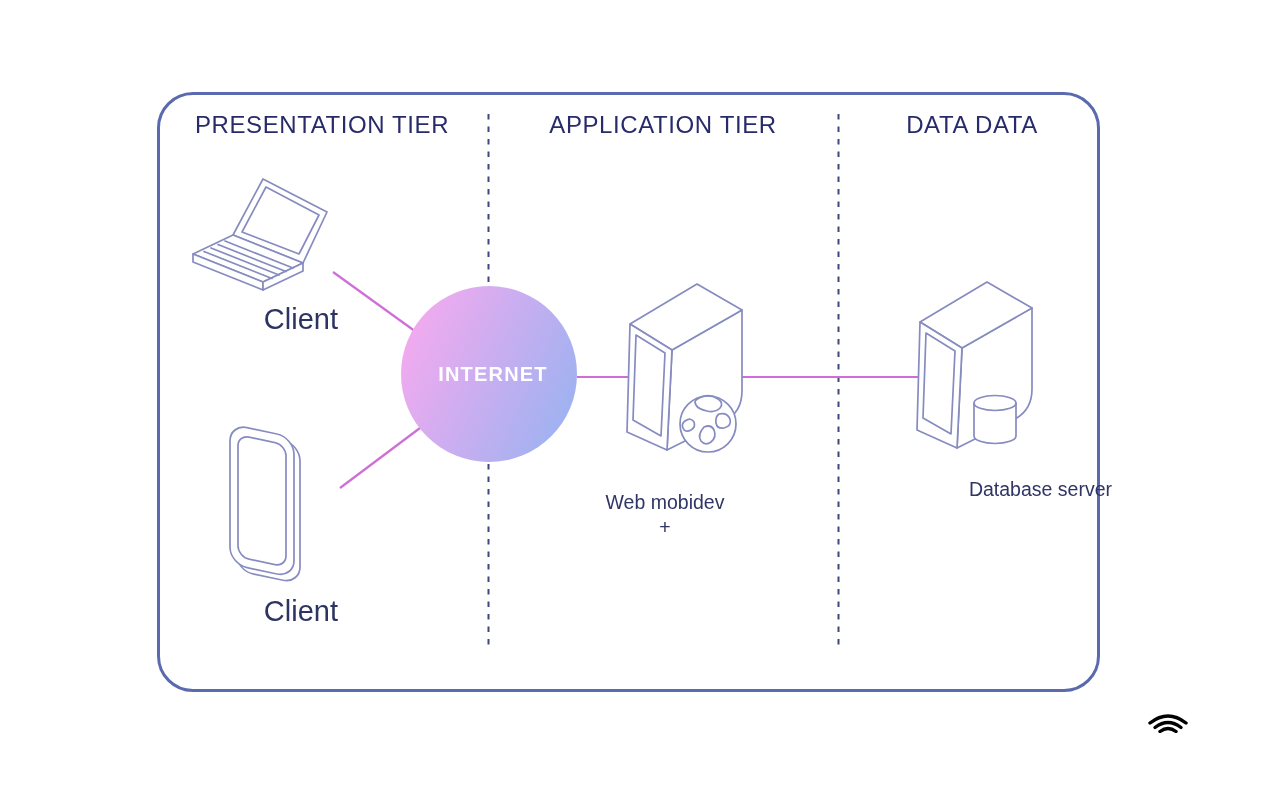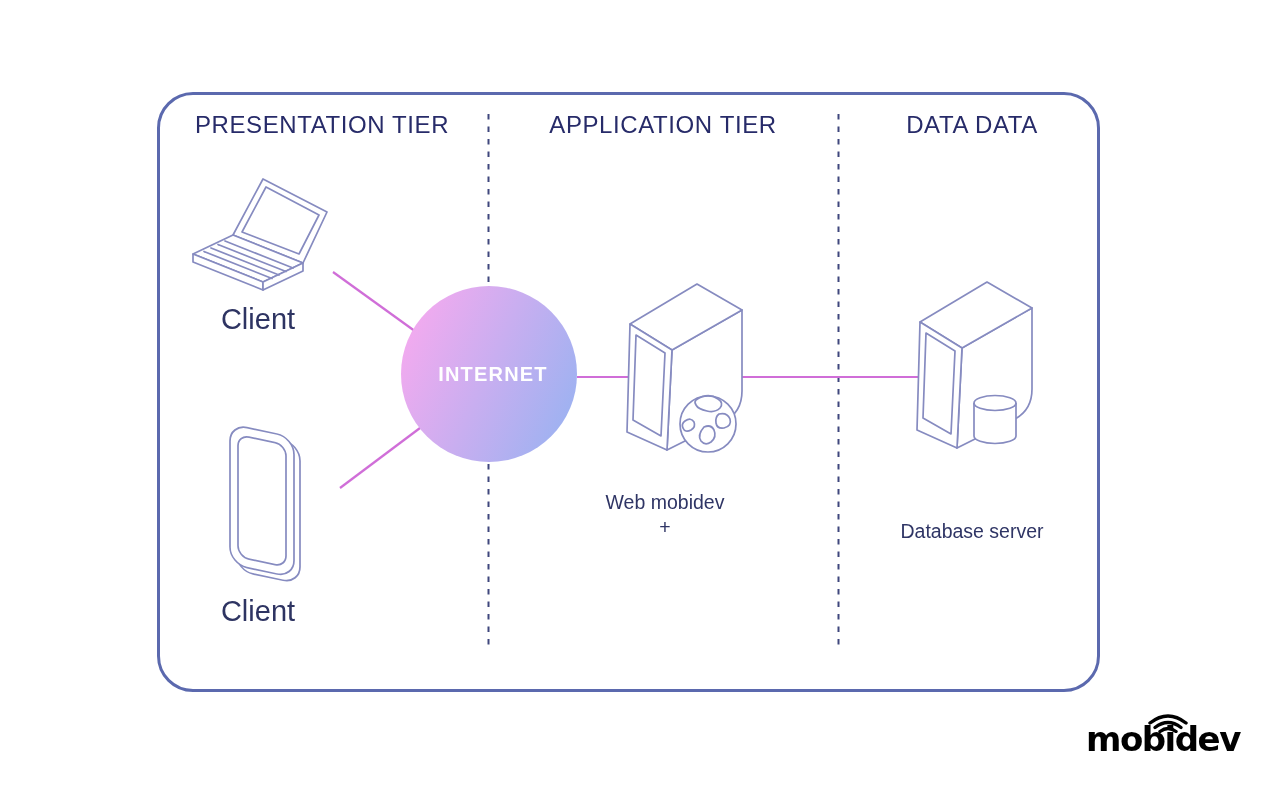--- a/index.html
+++ b/index.html
@@ -13,31 +13,31 @@
   }
   .canvas{position:absolute;left:0;top:0;}
   .tier-heading{
     position:absolute;top:111px;width:300px;text-align:center;
     font-size:24px;font-weight:normal;letter-spacing:0.6px;color:#272b69;
   }
   .h-presentation{left:172px;}
   .h-application{left:513px;}
   .h-data{left:822px;}
   .client-label{
-    position:absolute;width:160px;left:178px;text-align:center;
+    position:absolute;width:160px;left:178px;text-align:right;
     font-size:29px;color:#2e3462;
   }
   .client-top{top:303px;}
   .client-bottom{top:595px;}
   .server-label{
     position:absolute;width:280px;text-align:center;
     font-size:19.5px;color:#2f3565;line-height:25px;
   }
   .app-server-label{left:525px;top:490px;}
-  .db-server-label{left:832px;top:519px;}
+  .db-server-label{left:832px;top:477px;text-align:right;}
   .internet-label{
     position:absolute;left:401px;top:363px;width:184px;text-align:center;
     color:#ffffff;font-weight:bold;font-size:20px;letter-spacing:1.2px;
   }
   .logo{position:absolute;left:1086px;top:707px;width:165px;height:62px;}
   .logo-text{
     position:absolute;left:0;top:12px;font-size:34px;font-weight:bold;
     letter-spacing:-1.5px;color:#000000;font-family:"DejaVu Sans","Liberation Sans",sans-serif;
   }
   .logo-arcs{position:absolute;left:58px;top:2px;}
@@ -127,14 +127,13 @@
 <div class="server-label db-server-label">Database server</div>
 
 <div class="logo">
   <svg class="logo-arcs" width="48" height="24" viewBox="0 0 48 24">
     <g stroke="#000000" stroke-width="3.4" fill="none" stroke-linecap="round">
       <path d="M 6,14 Q 24,0 42,14"></path>
       <path d="M 11,18.5 Q 24,8.5 37,18.5"></path>
       <path d="M 16,22.5 Q 24,16.5 32,22.5"></path>
     </g>
   </svg>
-  <div class="logo-text">mobidev</div>
 </div>
 
 </body></html>

